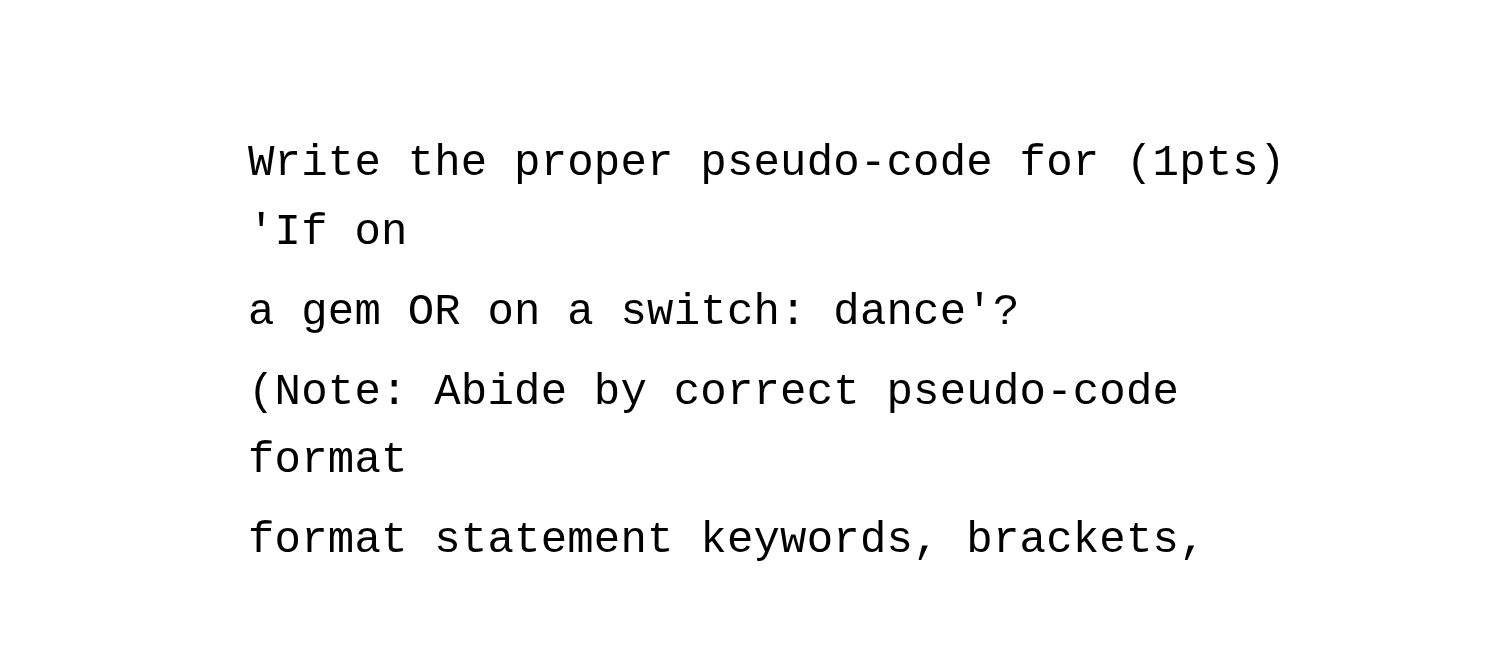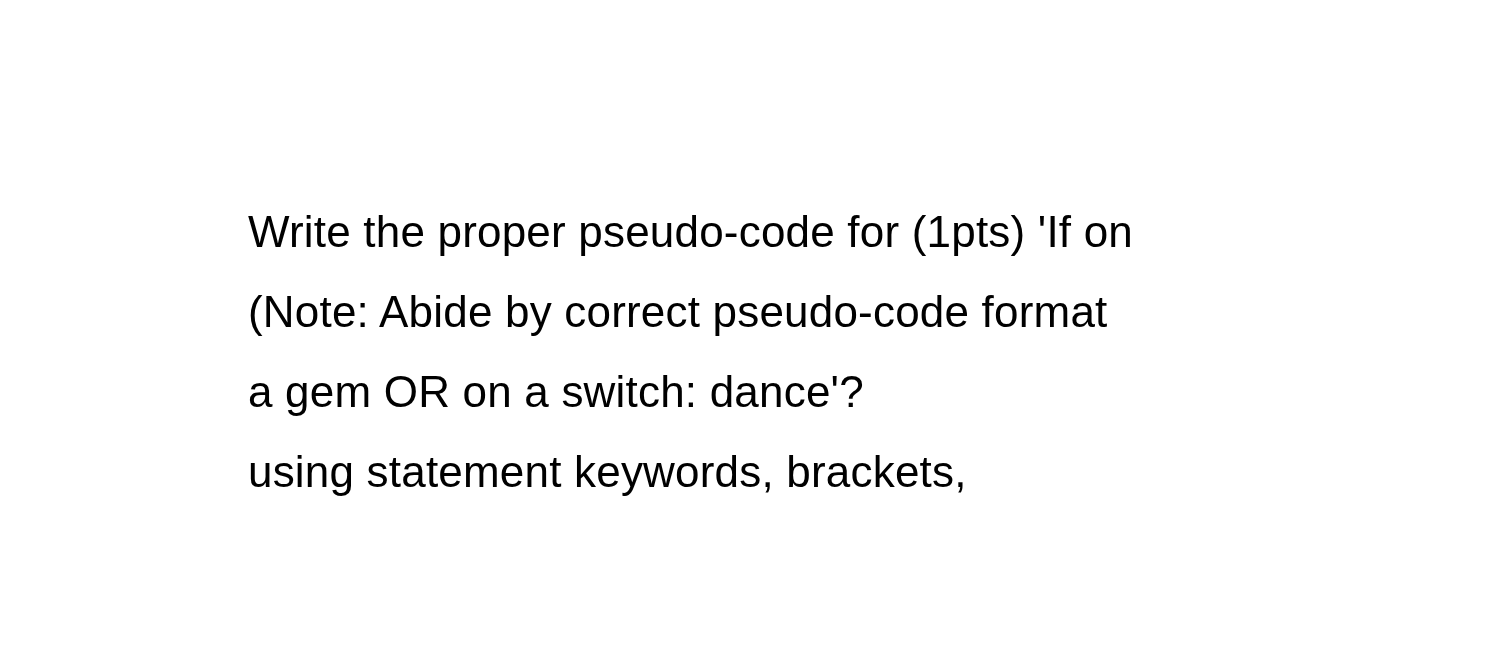--- a/index.html
+++ b/index.html
@@ -1,18 +1,19 @@
 <!DOCTYPE html>
 <html><head>
   <meta charset="utf-8">
   <style>
     * {
       margin: 12px;
       padding: 0;
       box-sizing: border-box;
+      font-family: Liberation Mono, monospace;
     }
     body {
       width: 1500px;
       height: 656px;
       background: #ffffff;
       font-family: -apple-system, BlinkMacSystemFont, "Segoe UI", Helvetica, Arial, sans-serif;
       display: flex;
       align-items: center;
       justify-content: flex-start;
       padding-left: 200px;
@@ -28,16 +29,16 @@
     }
     .question-line {
       display: block;
     }
   </style>
 </head>
 <body>
 
 <div class="question-container">
   <span class="question-line">Write the proper pseudo-code for (1pts) 'If on</span>
+  <span class="question-line">a gem OR on a switch: dance'?</span>
   <span class="question-line">(Note: Abide by correct pseudo-code format</span>
-  <span class="question-line">a gem OR on a switch: dance'?</span>
-  <span class="question-line">using statement keywords, brackets,</span>
+  <span class="question-line">format statement keywords, brackets,</span>
 </div>
 
 </body></html>

